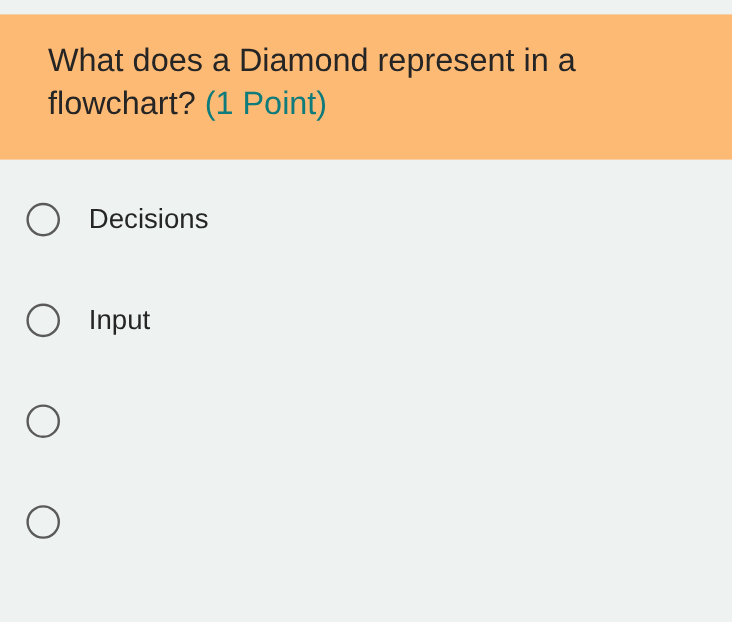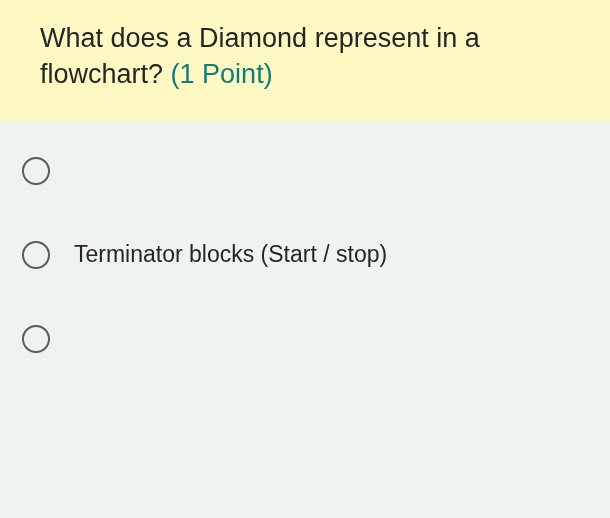--- a/index.html
+++ b/index.html
@@ -8,22 +8,23 @@
       box-sizing: border-box;
     }
     body {
       font-family: 'Segoe UI', Arial, sans-serif;
       background: #eef3f2;
       width: 610px;
       height: 518px;
       overflow: hidden;
     }
     .question-header {
-      background: #fef9c3;
+      background: #fdba74;
       padding: 20px 40px 28px 40px;
+      margin-top: 12px;
     }
     .question-text {
       font-size: 27px;
       color: #252525;
       line-height: 1.35;
       font-weight: 400;
     }
     .points {
       color: #0f7b7b;
       font-size: 27px;
@@ -59,21 +60,25 @@
 <div class="question-header">
   <div class="question-text">
     <span>What does a Diamond represent in a flowchart?</span>
     <span class="points">(1 Point)</span>
   </div>
 </div>
 
 <div class="options">
   <div class="option">
     <div class="radio"></div>
+    <span class="option-label">Decisions</span>
   </div>
   <div class="option">
     <div class="radio"></div>
-    <span class="option-label">Terminator blocks (Start / stop)</span>
+    <span class="option-label">Input</span>
+  </div>
+  <div class="option">
+    <div class="radio"></div>
   </div>
   <div class="option">
     <div class="radio"></div>
   </div>
 </div>
 
 </body></html>

